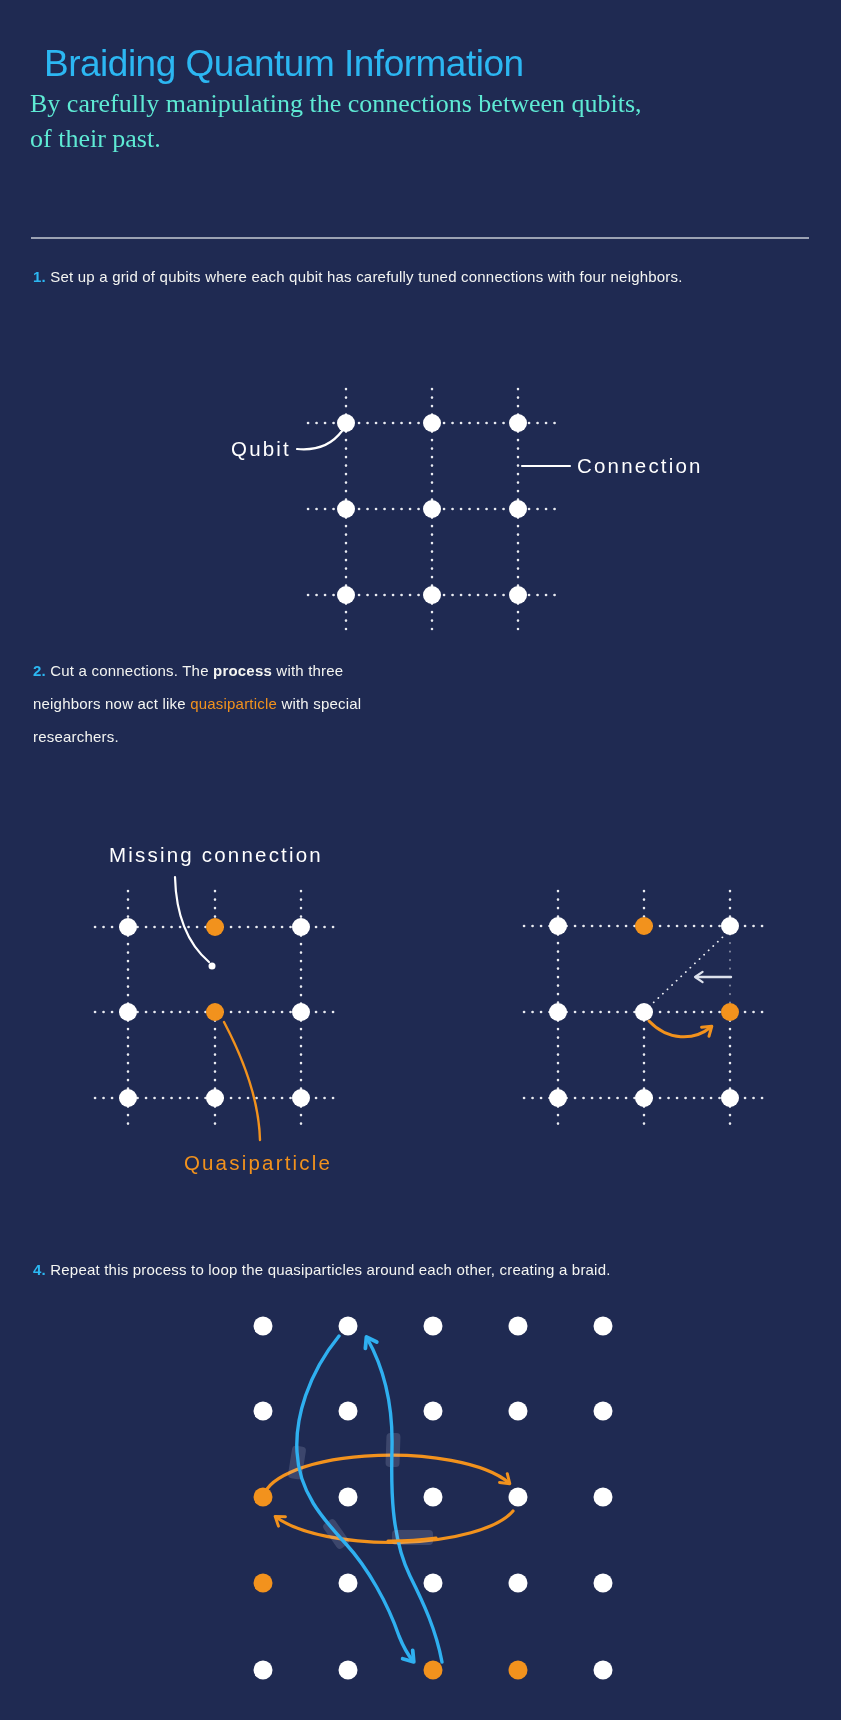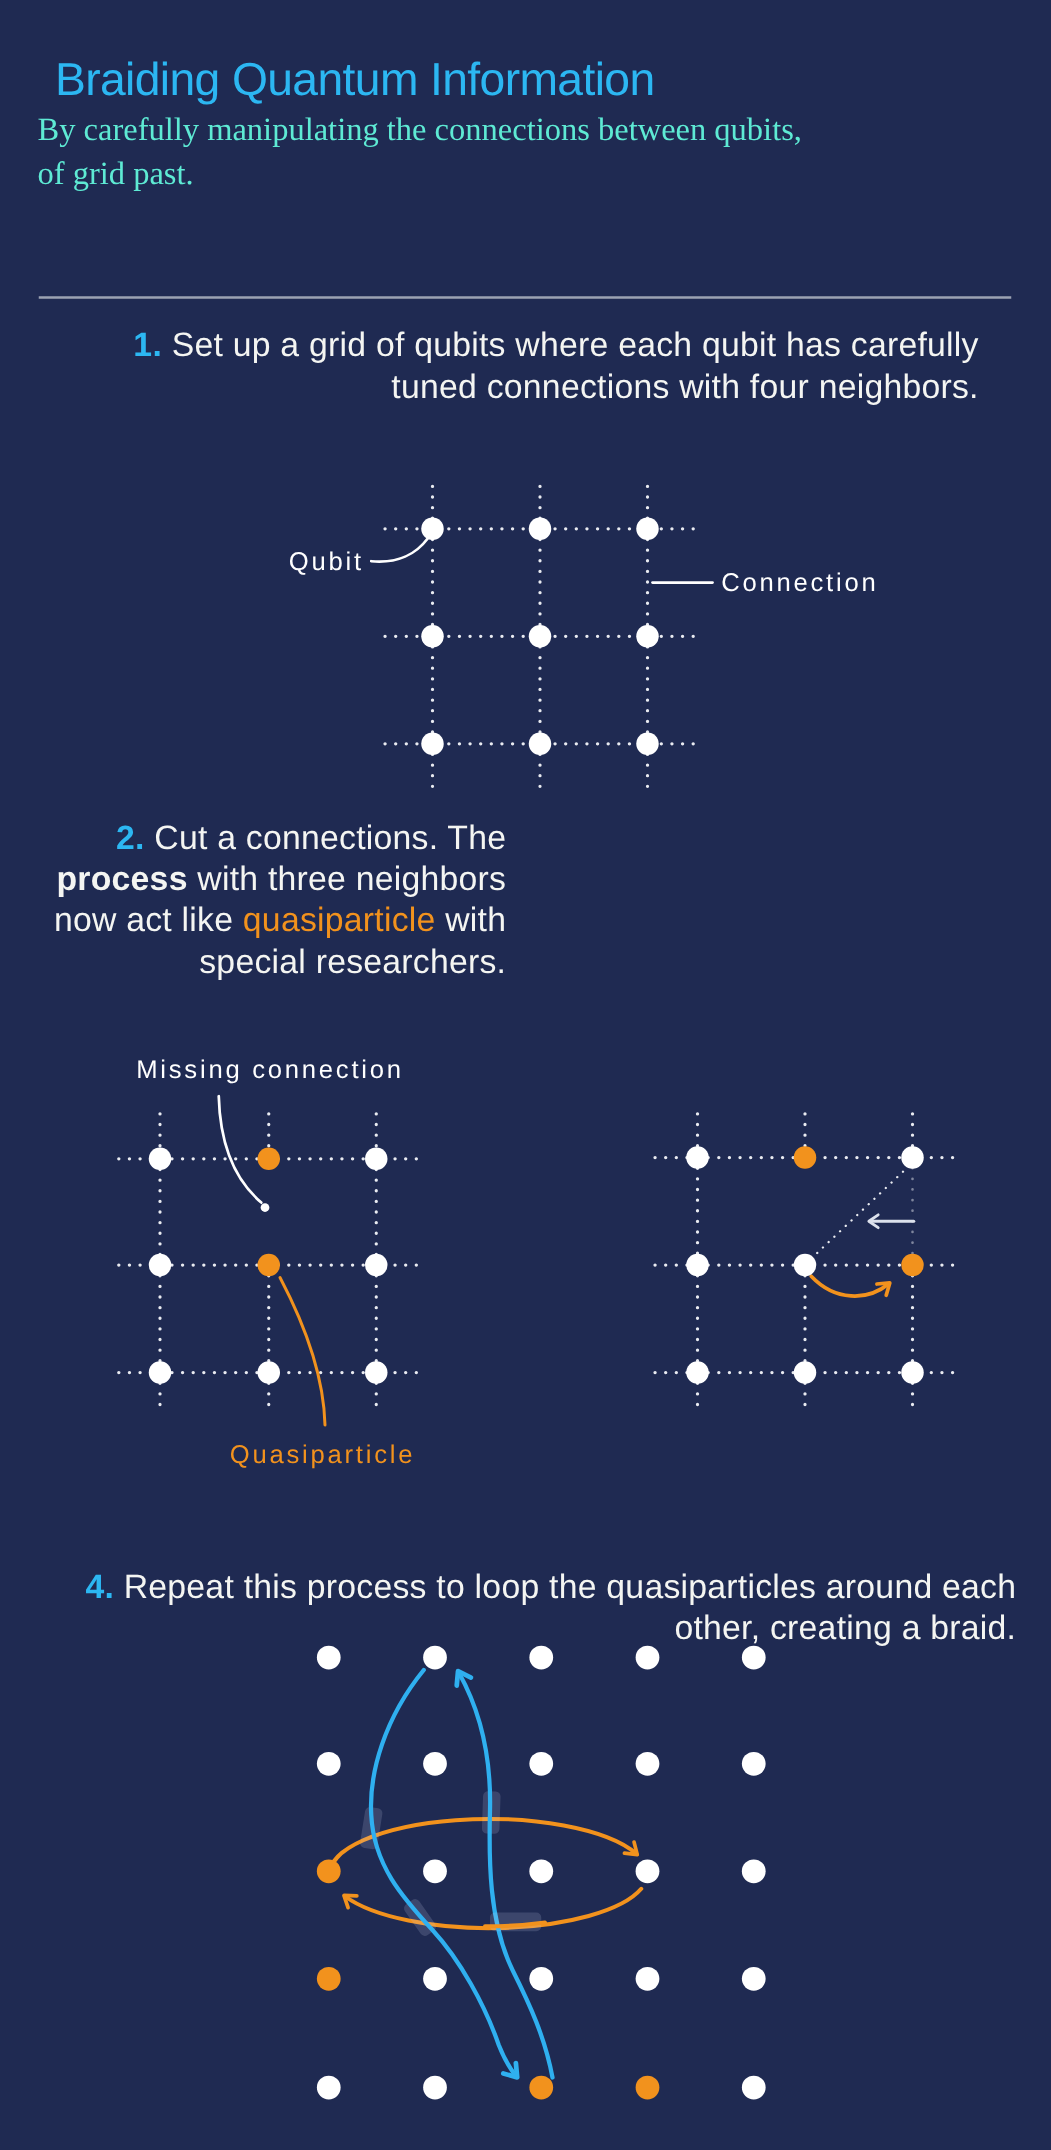--- a/index.html
+++ b/index.html
@@ -17,22 +17,22 @@
   .subtitle{
     position:absolute;left:30px;top:86px;
     font-family:"Liberation Serif",serif;
     font-size:26px;line-height:35px;color:#5eead4;
   }
   .divider{
     position:absolute;left:31px;top:237px;width:778px;height:2px;
     background:var(--divider,rgba(186,192,204,0.8));
   }
   .step{
-    position:absolute;font-size:27px;line-height:33px;
-    color:#F4F5F2;letter-spacing:0.2px;text-align:right;
+    position:absolute;font-size:15px;line-height:33px;
+    color:#F4F5F2;letter-spacing:0.2px;
   }
   .step .num{font-weight:700;color:var(--cyan,#2CB7F2);}
   .step .b{font-weight:700;}
   .step .orange{color:var(--orange,#F2921D);}
   #step-1{left:33px;top:260px;width:750px;}
   #step-2{left:33px;top:654px;width:372px;}
   #step-3{left:460px;top:654px;width:345px;}
   #step-4{left:33px;top:1253px;width:780px;}
   svg#art{position:absolute;left:0;top:0;}
   svg#art text{
@@ -42,21 +42,21 @@
   svg#art text.orange{fill:var(--orange,#F2921D);}
 </style>
 </head>
 <body style="--bg: #1F2A52; --cyan: #2CB7F2; --orange: #F2921D; --divider: rgba(186,192,204,0.8);">
 
 <div class="page">
   <h1 id="title">Braiding Quantum Information</h1>
 
   <div class="subtitle">
     <div>By carefully manipulating the connections between qubits,</div>
-    <div>of grid past.</div>
+    <div>of their past.</div>
   </div>
 
   <div class="divider"></div>
 
   <div class="step" id="step-1"><span class="num">1.</span><span> Set up a grid of qubits where each qubit has carefully tuned connections with four neighbors.</span></div>
   <div class="step" id="step-2"><span class="num">2.</span><span> Cut a connections. The </span><span class="b">process</span><span> with three neighbors now act like </span><span class="orange">quasiparticle</span><span> with special researchers.</span></div>
   <div class="step" id="step-4"><span class="num">4.</span><span> Repeat this process to loop the quasiparticles around each other, creating a braid.</span></div>
 
   <svg id="art" width="841" height="1720" viewBox="0 0 841 1720">
       <defs>

